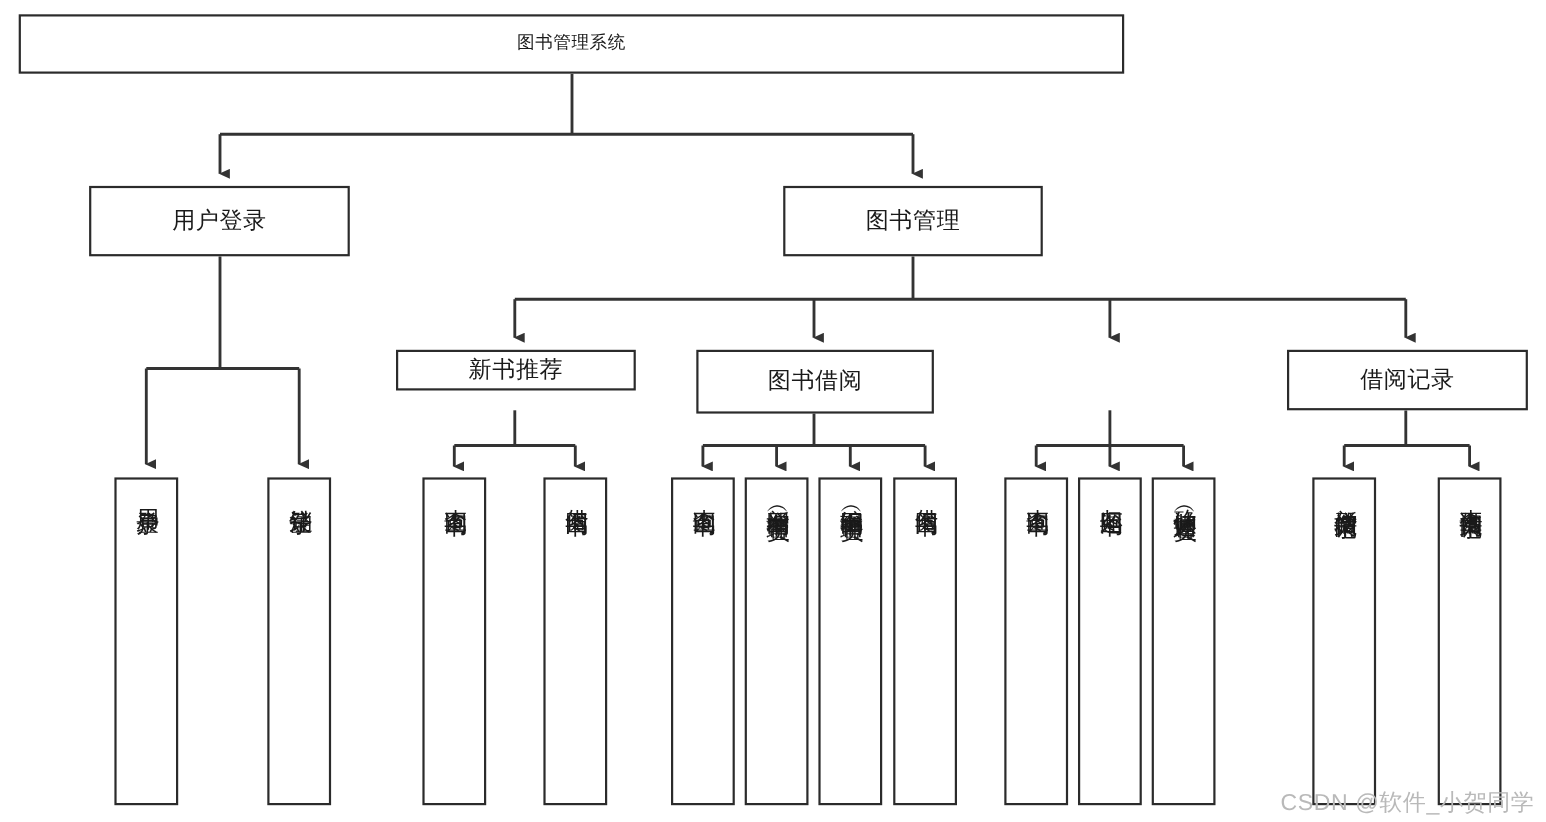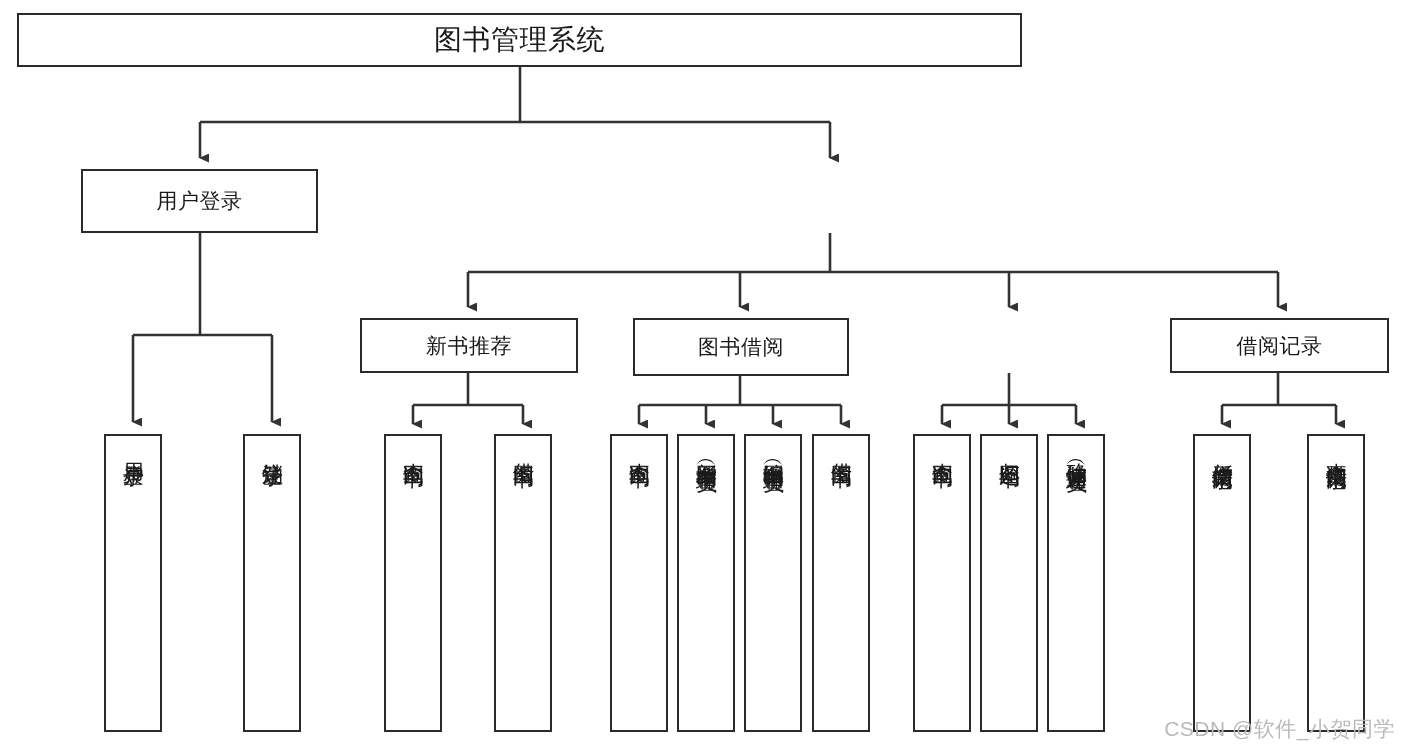--- a/index.html
+++ b/index.html
@@ -34,21 +34,21 @@
     display: flex;
     align-items: center;
     justify-content: center;
     text-align: center;
   }
   .node-label {
     color: #1a1a1a;
     line-height: 1.12;
     letter-spacing: 0.5px;
   }
-  .node-root .node-label { font-size: 28px; }
+  .node-root .node-label { font-size: 16px; }
   .node-l2 .node-label { font-size: 21px; }
   .node-l3 .node-label { font-size: 21px; }
   .node-leaf {
     align-items: flex-start;
     padding-top: 10px;
   }
   .node-leaf .node-label {
     writing-mode: vertical-rl;
     text-orientation: upright;
     font-size: 21px;
@@ -122,22 +122,25 @@
     </g>
   </svg>
 
   <div class="node-box node-root" style="left:17px; top:13px; width:1005px; height:54px;">
     <span class="node-label">图书管理系统</span>
   </div>
 
   <div class="node-box node-l2" style="left:81px; top:169px; width:237px; height:64px;">
     <span class="node-label">用户登录</span>
   </div>
+  <div class="node-box node-l2" style="left:712px; top:169px; width:236px; height:64px;">
+    <span class="node-label">图书管理</span>
+  </div>
 
-  <div class="node-box node-l3" style="left:360px; top:318px; width:218px; height:55px;">
+  <div class="node-box node-l3" style="left:360px; top:318px; width:218px; height:37px;">
     <span class="node-label">新书推荐</span>
   </div>
   <div class="node-box node-l3" style="left:633px; top:318px; width:216px; height:58px;">
     <span class="node-label">图书借阅</span>
   </div>
   <div class="node-box node-l3" style="left:1170px; top:318px; width:219px; height:55px;text-align:right;">
     <span class="node-label">借阅记录</span>
   </div>
 
   <div class="node-box node-leaf" style="left:104px; top:434px; width:58px; height:298px;">

